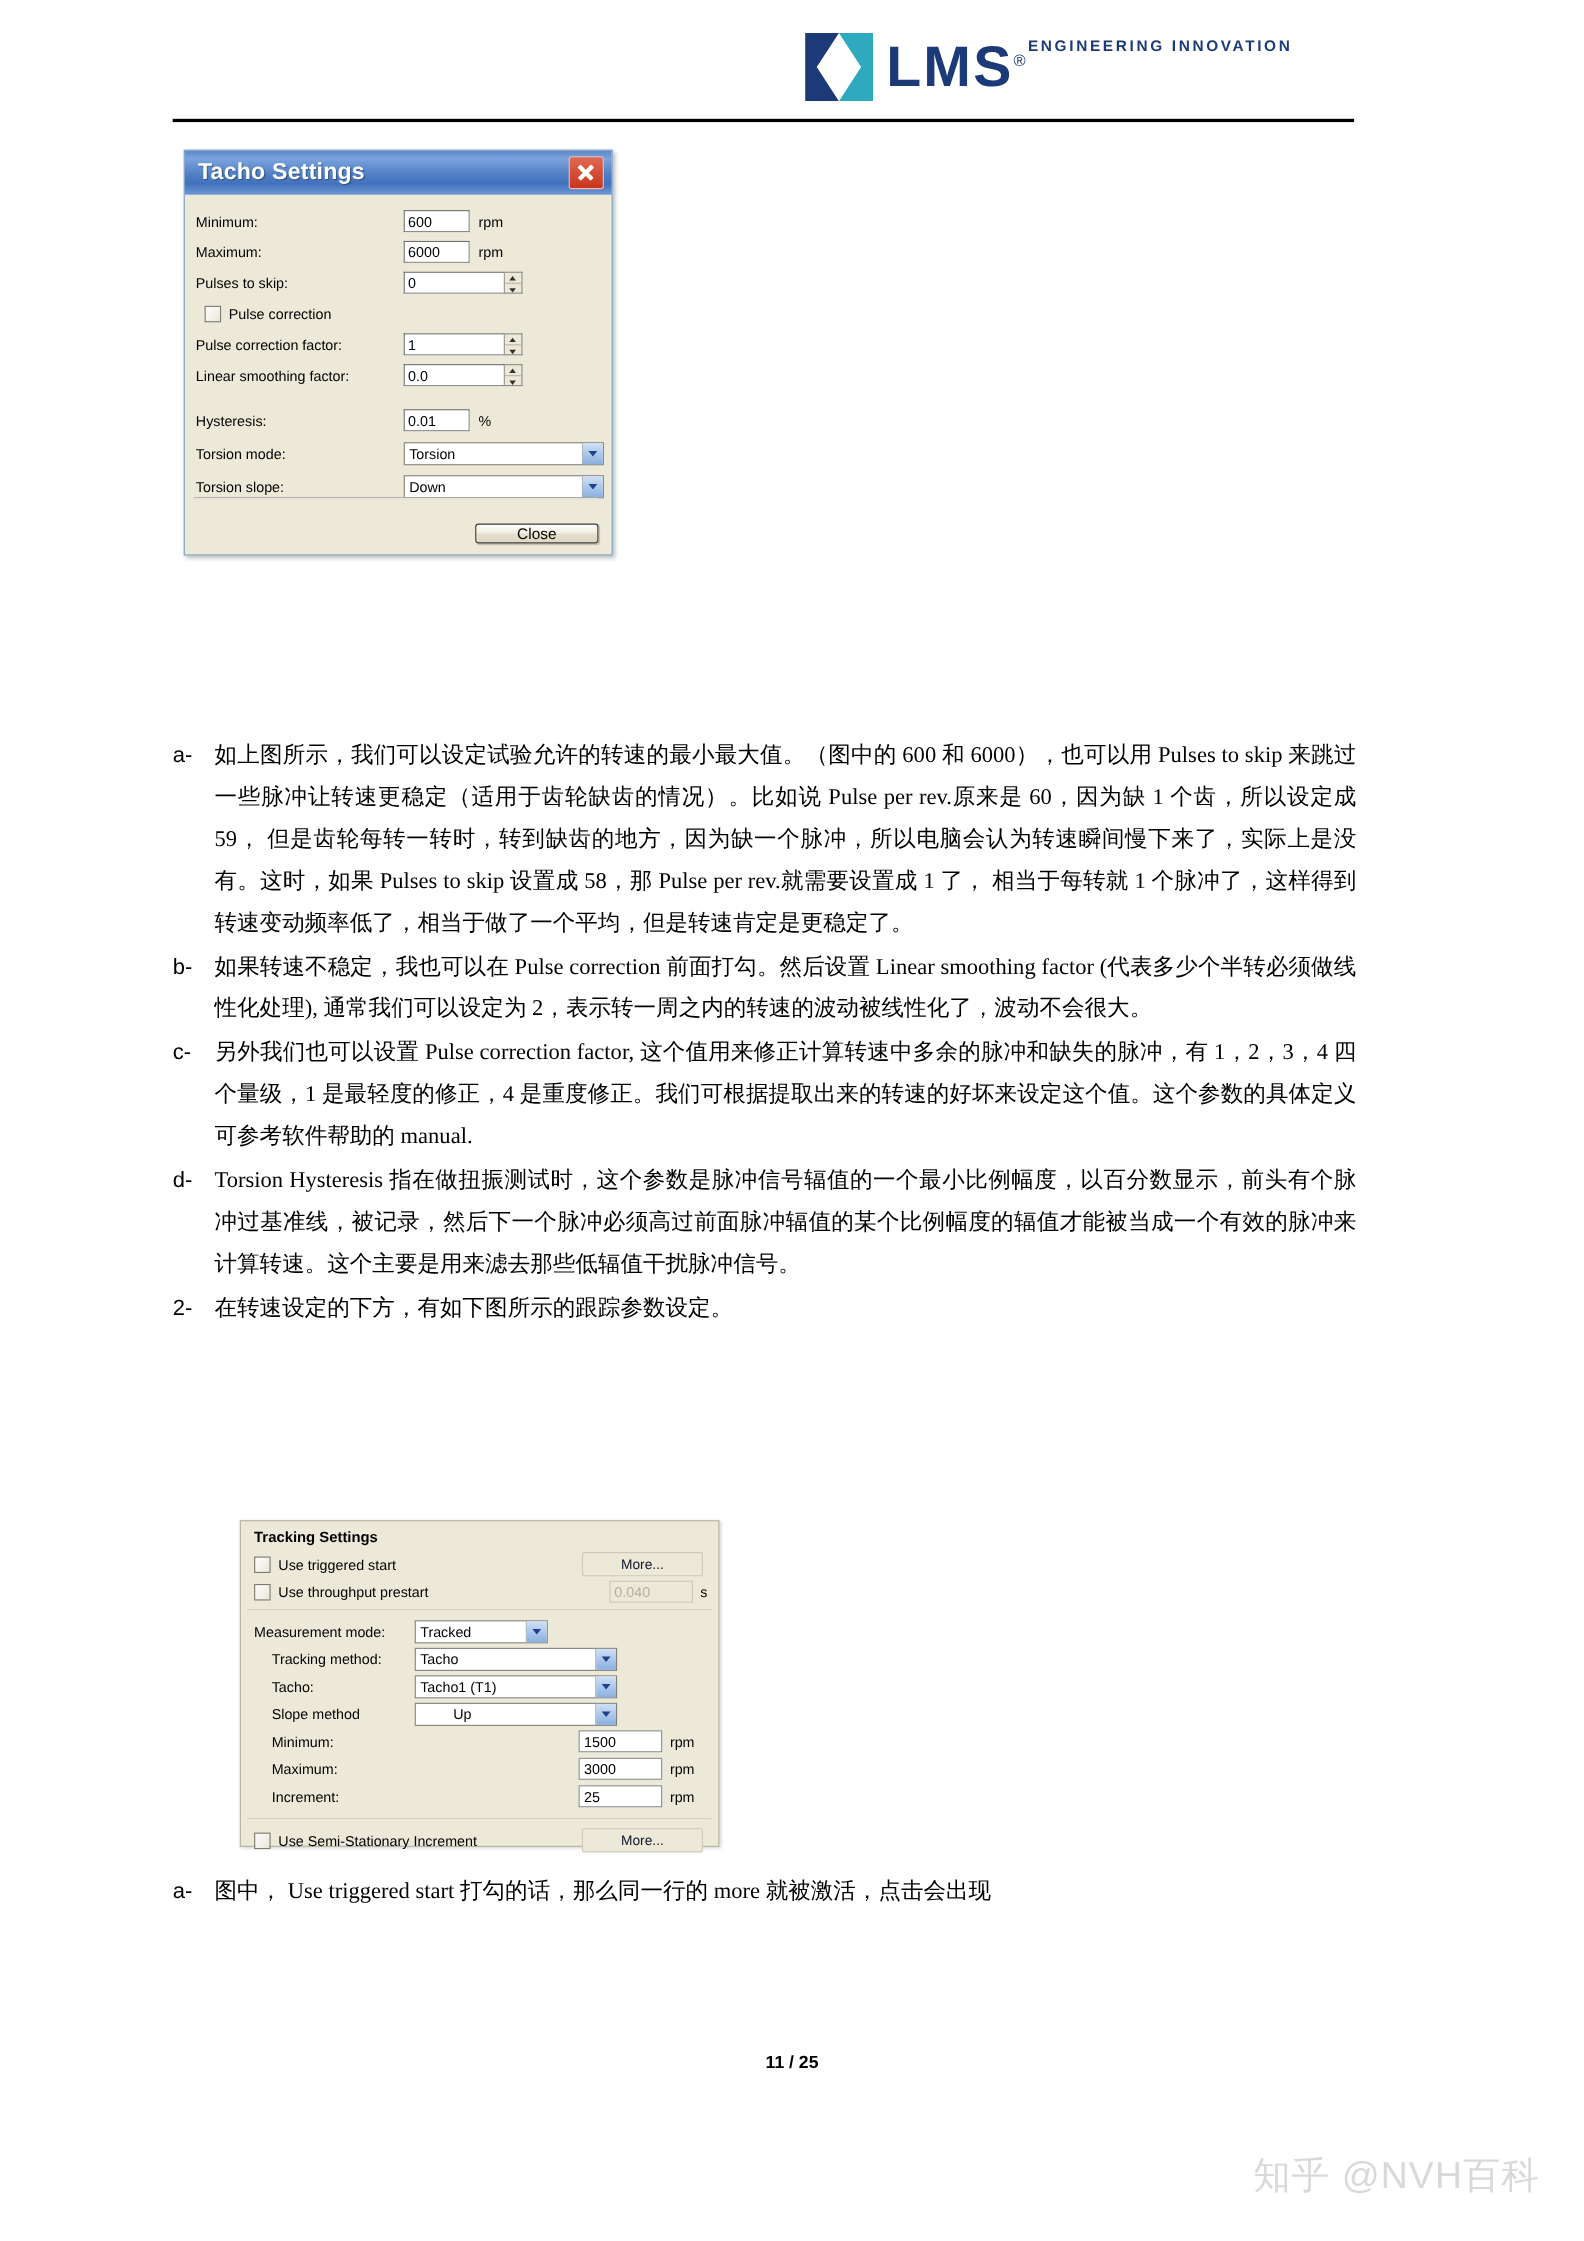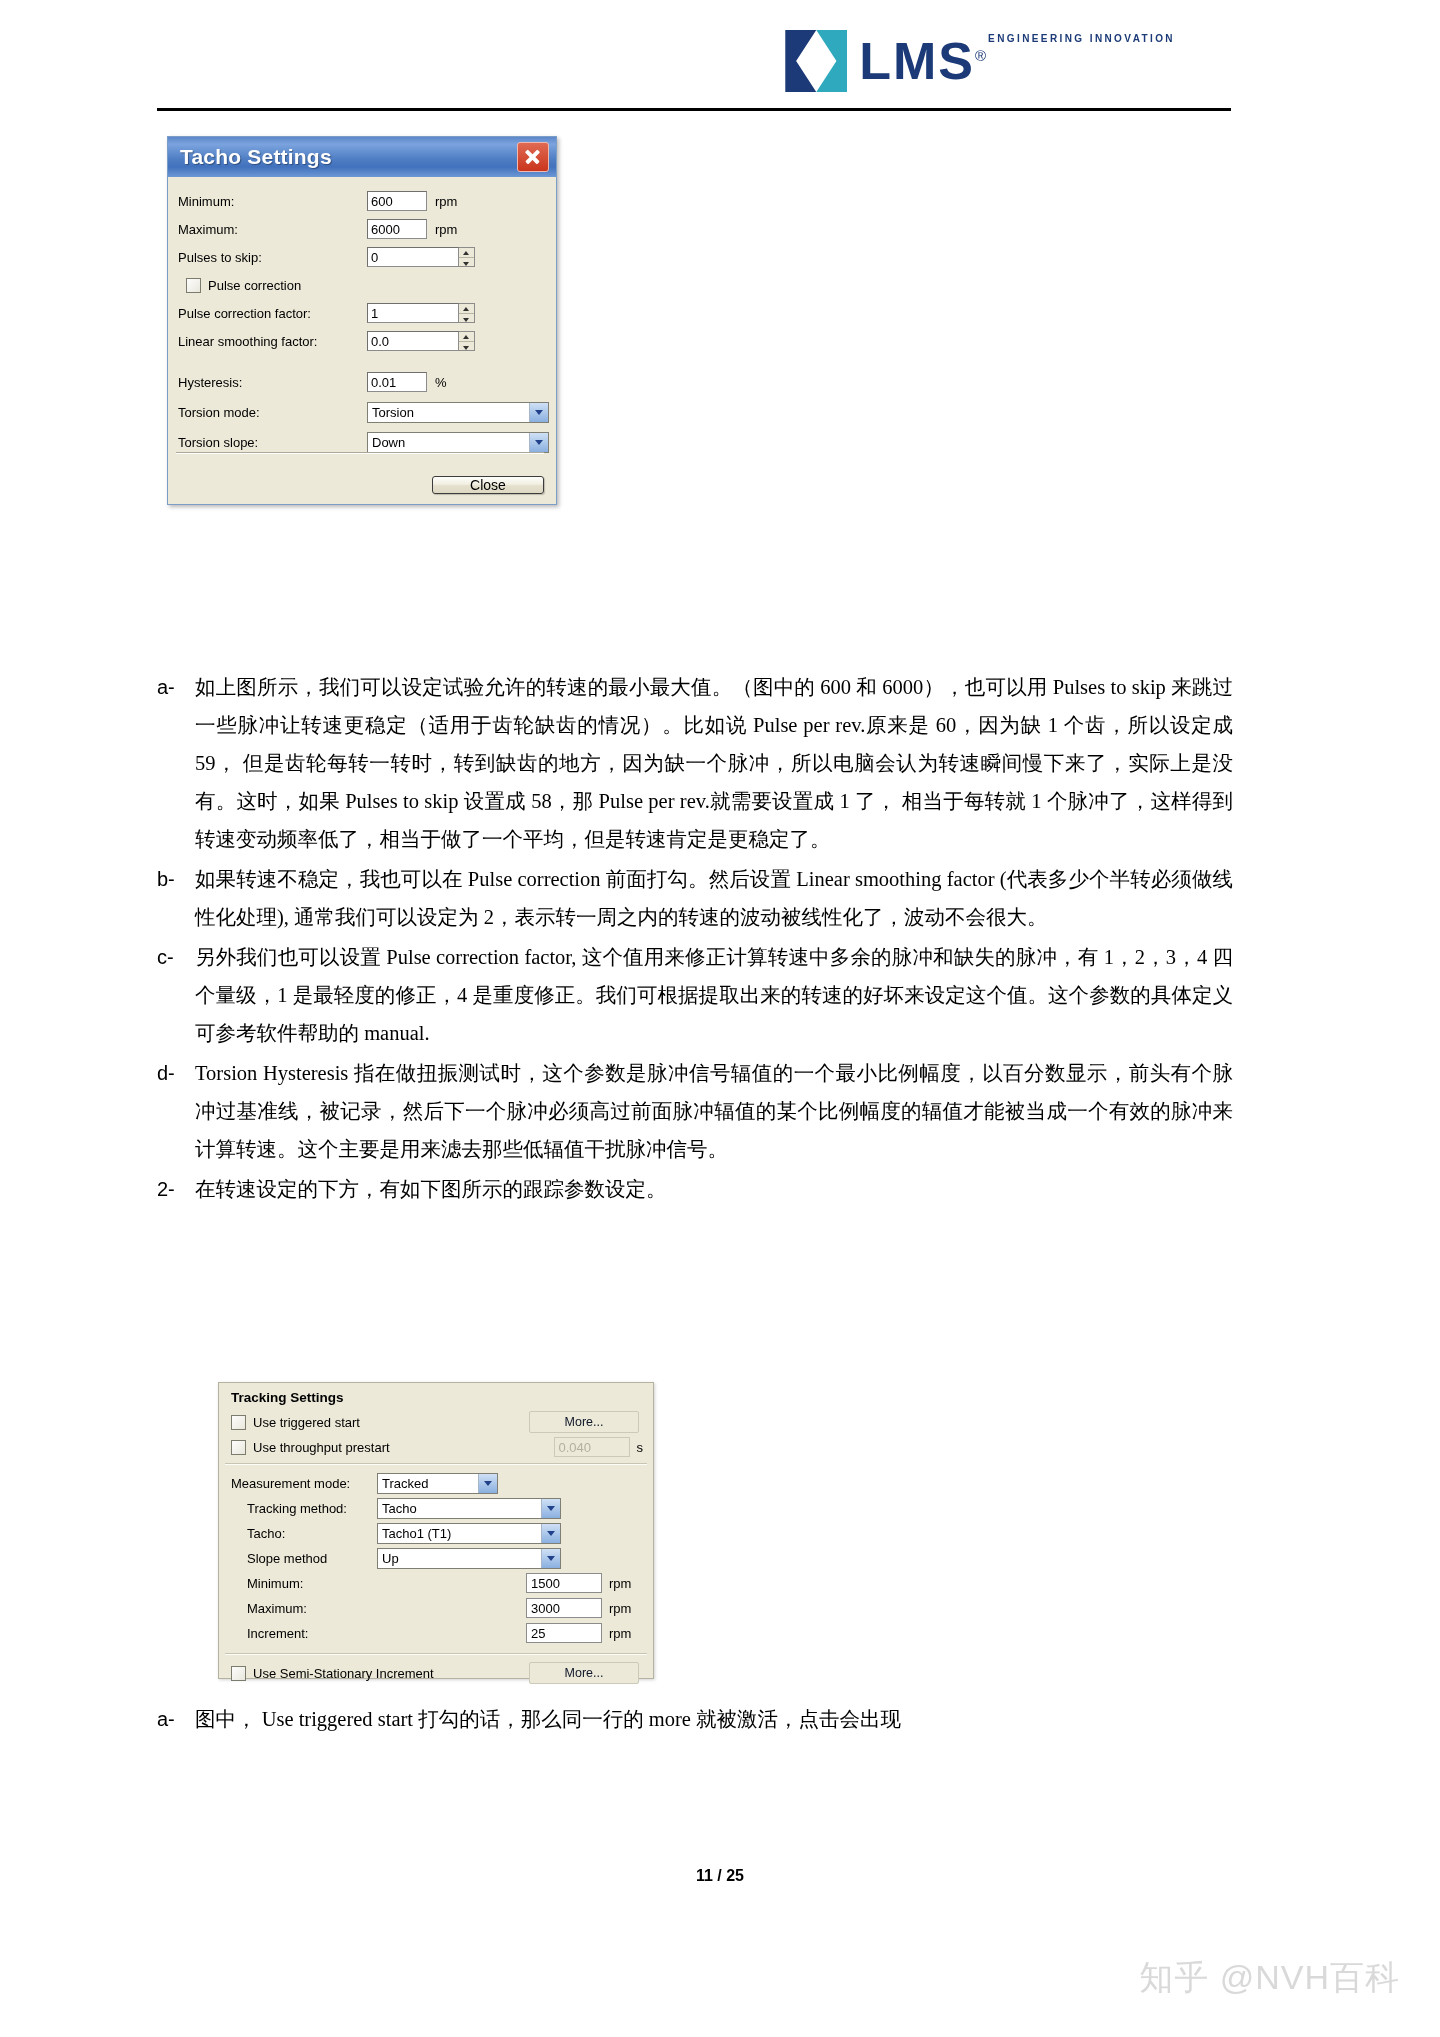--- a/index.html
+++ b/index.html
@@ -62,21 +62,21 @@
     line-height: 52px;
     position: relative;
   }
   .logo-reg {
     font-size: 15px;
     vertical-align: super;
     font-weight: normal;
   }
   .logo-tag {
     font-family: "Liberation Sans", sans-serif;
-    font-size: 10px;
+    font-size: 14px;
     font-weight: bold;
     letter-spacing: 2.4px;
     color: #1b3a77;
     margin-top: 3px;
     text-align: right;
   }
   .header-rule {
     position: absolute;
     left: 157px; top: 108px;
     width: 1074px; height: 3px;
@@ -564,21 +564,21 @@
   <div class="ts-row">
     <div class="ts-label indent1" style="width:146px;box-sizing:border-box;">Tacho:</div>
     <div class="combo" style="width:184px;">
       <div class="cval">Tacho1 (T1)</div>
       <div class="carrow"></div>
     </div>
   </div>
 
   <div class="ts-row">
     <div class="ts-label indent1" style="width:146px;box-sizing:border-box;">Slope method</div>
-    <div class="combo" style="width:184px;">
+    <div class="combo" style="width:184px;padding-left:30px;">
       <div class="cval">Up</div>
       <div class="carrow"></div>
     </div>
   </div>
 
   <div class="ts-row">
     <div class="ts-label indent1">Minimum:</div>
     <div class="ts-input" style="margin-left:auto;">1500</div>
     <div class="ts-unit" style="margin-right:12px;width:32px;">rpm</div>
   </div>

